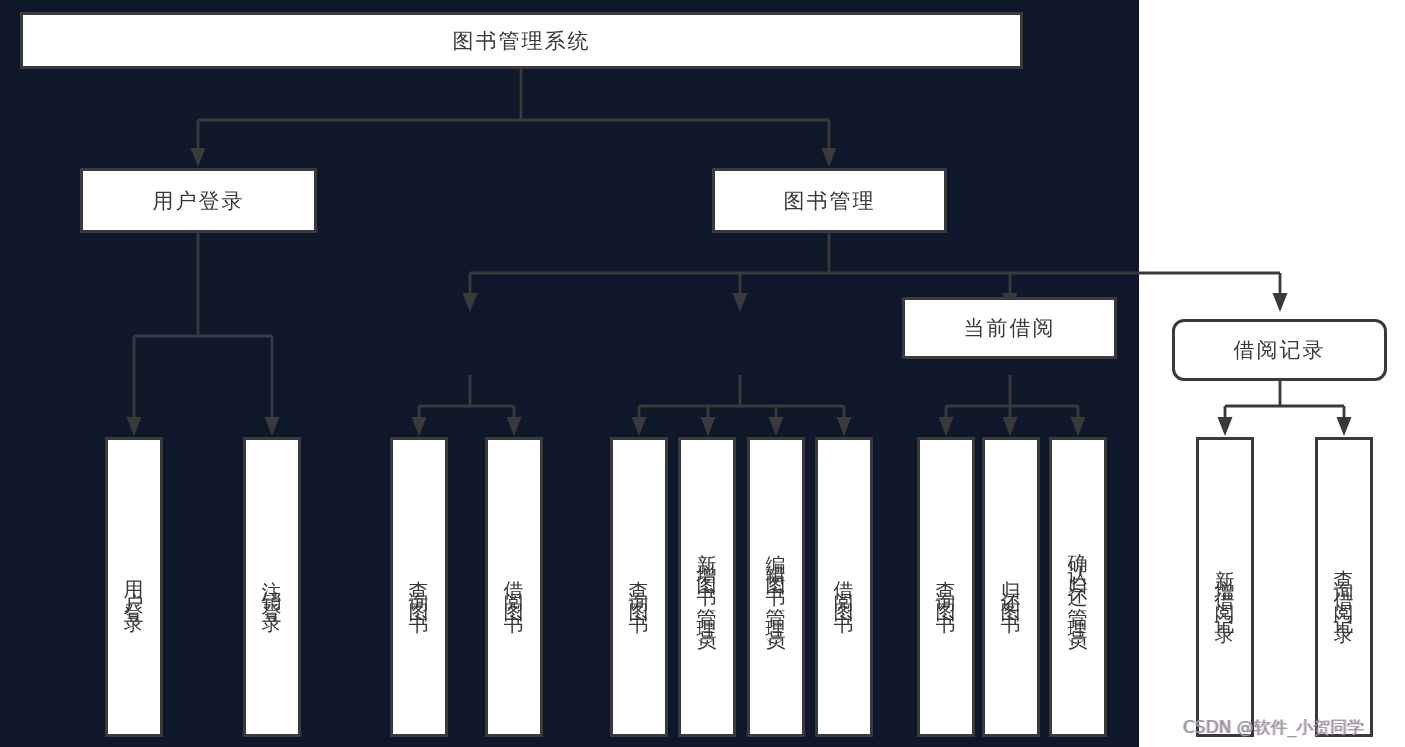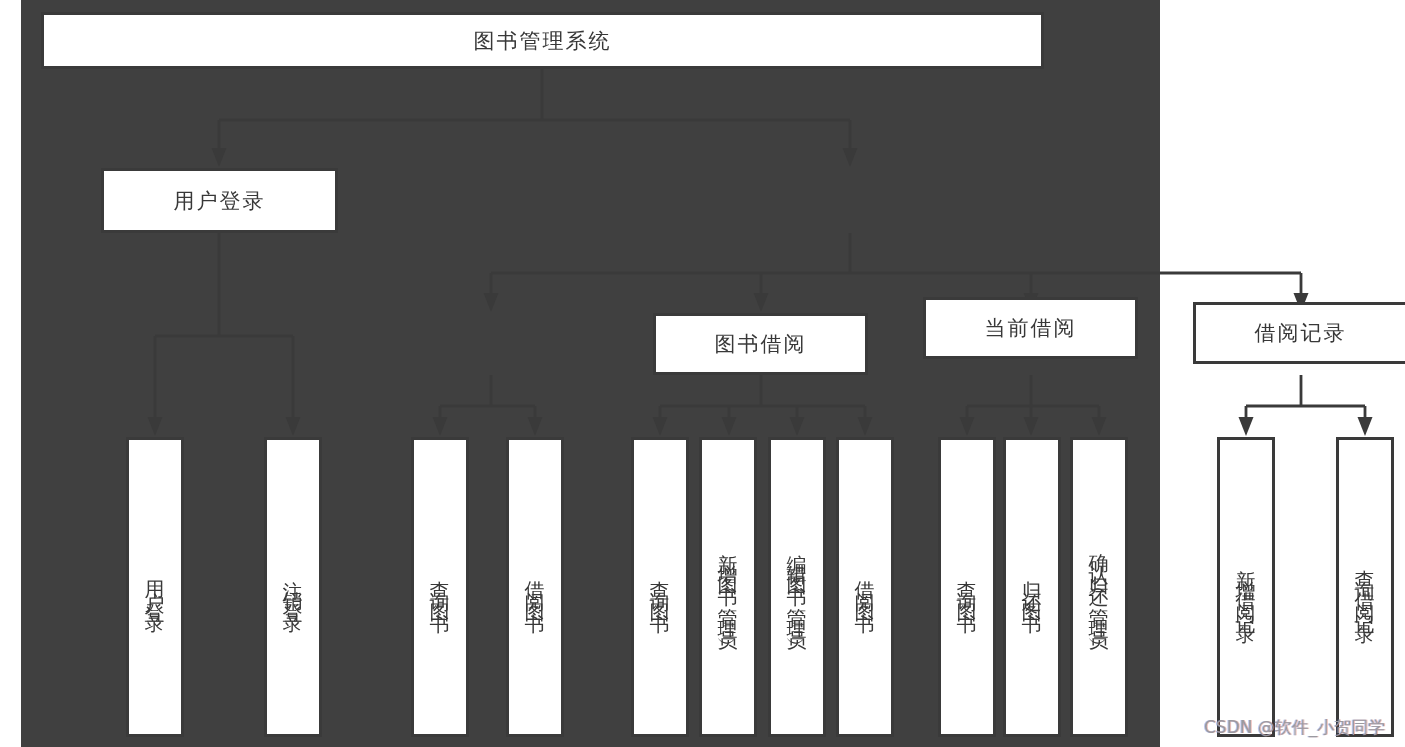--- a/index.html
+++ b/index.html
@@ -8,22 +8,21 @@
     background: #ffffff;
     width: 1405px;
     height: 747px;
     overflow: hidden;
     font-family: "DejaVu Sans", "Liberation Sans", sans-serif;
   }
   .stage {
     position: relative;
     width: 1139px;
     height: 747px;
-    background: #404040;
-    margin-left: 21px;
+    background: #0f172a;
   }
   .connectors {
     position: absolute;
     left: 0;
     top: 0;
     width: 1405px;
     height: 747px;
     pointer-events: none;
   }
   .node {
@@ -41,21 +40,21 @@
     font-size: 21px;
     letter-spacing: 2px;
     white-space: nowrap;
   }
   #n-root        { left: 20px;   top: 12px;  width: 1003px; height: 57px; }
   #n-user-login  { left: 80px;   top: 168px; width: 237px;  height: 65px; }
   #n-book-mgmt   { left: 712px;  top: 168px; width: 235px;  height: 65px; }
   #n-new-books   { left: 363px;  top: 313px; width: 215px;  height: 62px; }
   #n-book-borrow { left: 632px;  top: 313px; width: 215px;  height: 62px; }
   #n-cur-borrow  { left: 902px;  top: 297px; width: 215px;  height: 62px; }
-  #n-records     { left: 1172px; top: 302px; width: 215px;  height: 62px; }
+  #n-records     { left: 1172px; top: 319px; width: 215px;  height: 62px; border-radius: 12px; }
 
   .leaf {
     top: 437px;
     width: 58px;
     height: 300px;
   }
   .vlabel {
     writing-mode: vertical-rl;
     font-size: 20px;
     letter-spacing: 11px;
@@ -142,24 +141,24 @@
     </g>
   </svg>
 
   <div class="node" id="n-root">
     <span class="hlabel">图书管理系统</span>
   </div>
 
   <div class="node" id="n-user-login">
     <span class="hlabel">用户登录</span>
   </div>
-
-  <div class="node" id="n-book-borrow">
-    <span class="hlabel">图书借阅</span>
-  </div>
+  <div class="node" id="n-book-mgmt">
+    <span class="hlabel">图书管理</span>
+  </div>
+
   <div class="node" id="n-cur-borrow">
     <span class="hlabel">当前借阅</span>
   </div>
   <div class="node" id="n-records">
     <span class="hlabel">借阅记录</span>
   </div>
 
   <div class="node leaf" id="n-leaf-user-login">
     <span class="vlabel">用户登录</span>
   </div>

